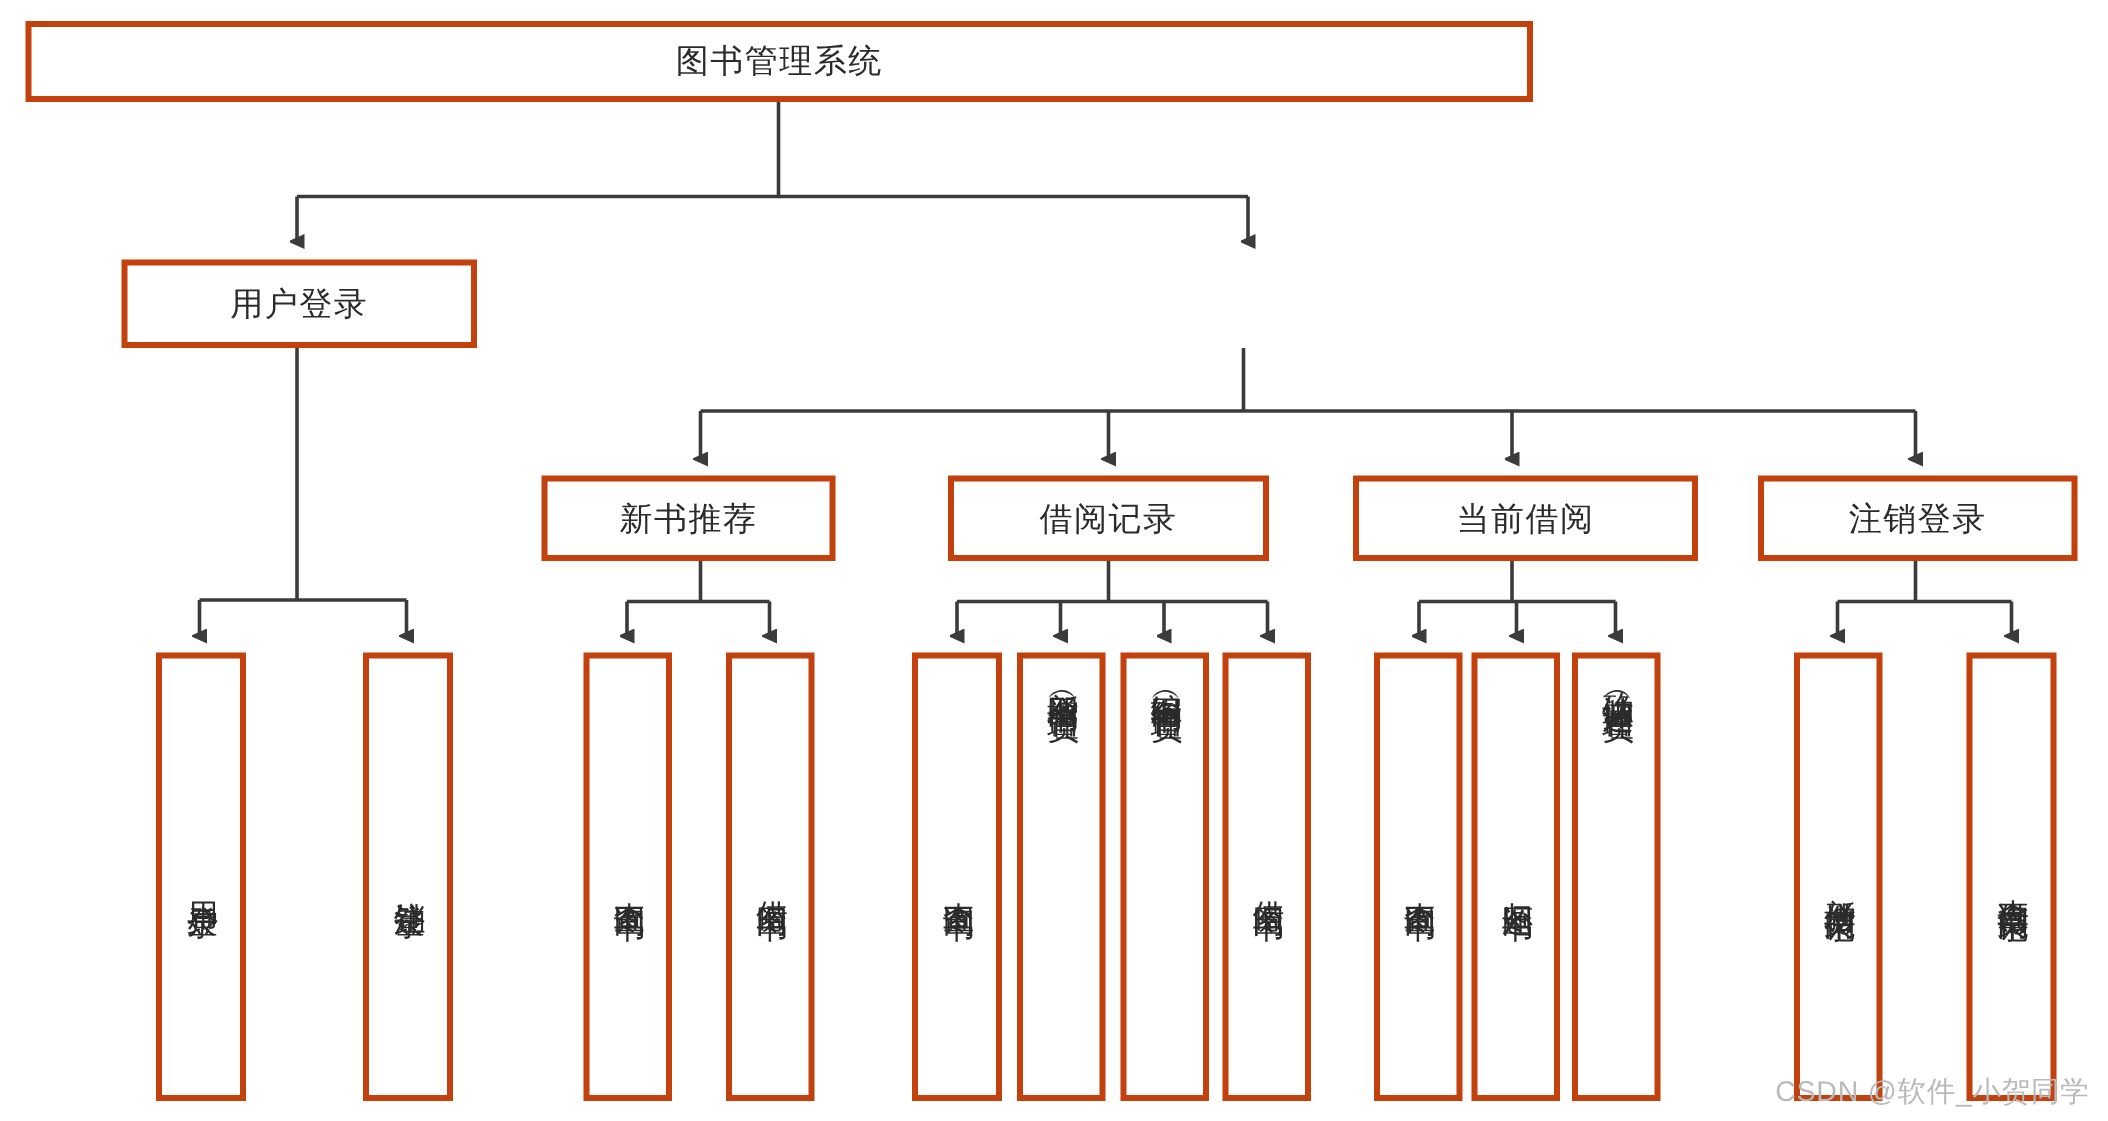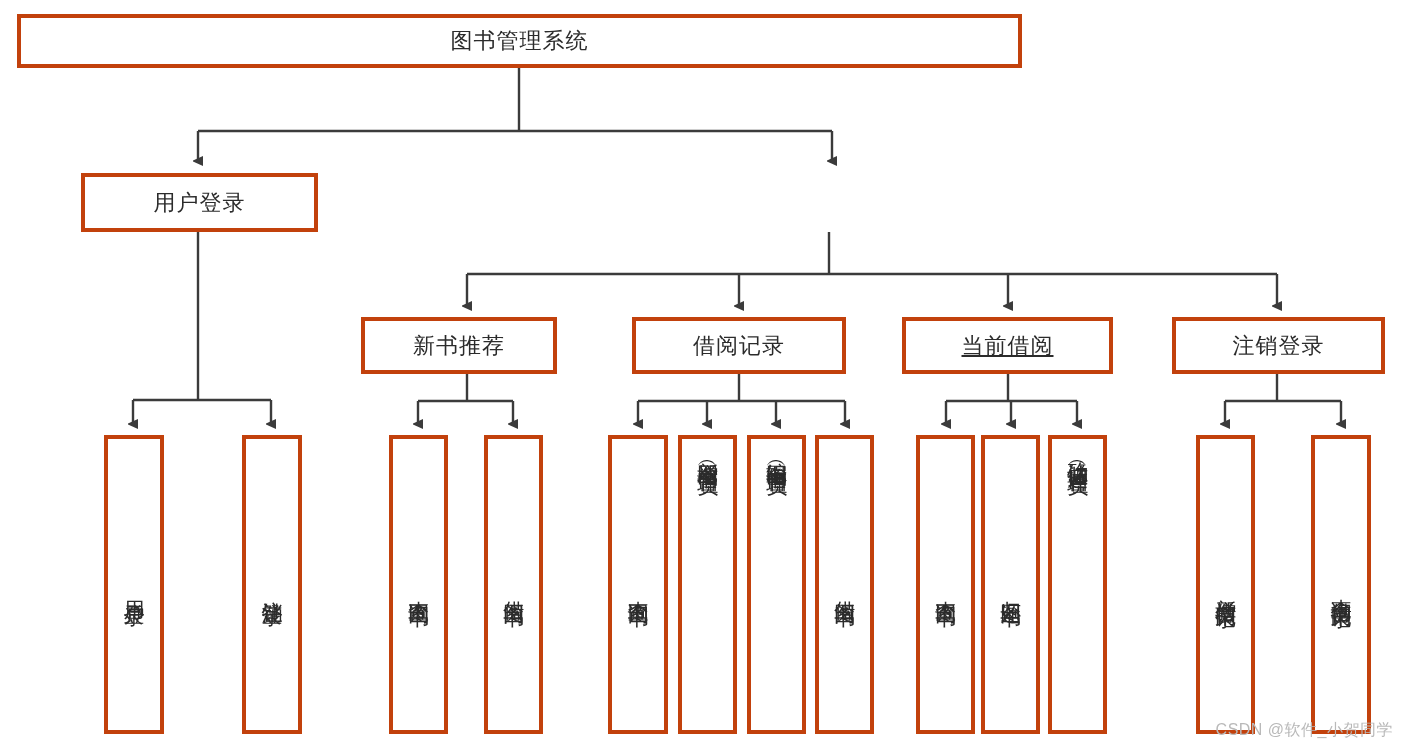--- a/index.html
+++ b/index.html
@@ -55,21 +55,21 @@
     white-space: nowrap;
     display: block;
   }
   .vtext.center {
     align-self: center;
   }
   .watermark {
     position: absolute;
     right: 12px;
     bottom: 6px;
-    font-size: 16px;
+    font-size: 19px;
     color: #b9b9b9;
     white-space: nowrap;
     letter-spacing: 0.5px;
   }
 </style>
 </head>
 <body>
 
 <div id="canvas">
 
@@ -133,21 +133,21 @@
 
 
   <div class="node h" style="left:361px; top:317px; width:196px; height:57px;">
     <span>新书推荐</span>
   </div>
 
   <div class="node h" style="left:632px; top:317px; width:214px; height:57px;">
     <span>借阅记录</span>
   </div>
 
-  <div class="node h" style="left:902px; top:317px; width:211px; height:57px;text-decoration:underline;">
+  <div class="node h" style="left:902px; top:317px; width:230px; height:57px;">
     <span>当前借阅</span>
   </div>
 
   <div class="node h" style="left:1172px; top:317px; width:213px; height:57px;">
     <span>注销登录</span>
   </div>
 
   <div class="node v" style="left:104px; top:435px; width:60px; height:299px;">
     <span class="vtext center">用户登录</span>
   </div>

